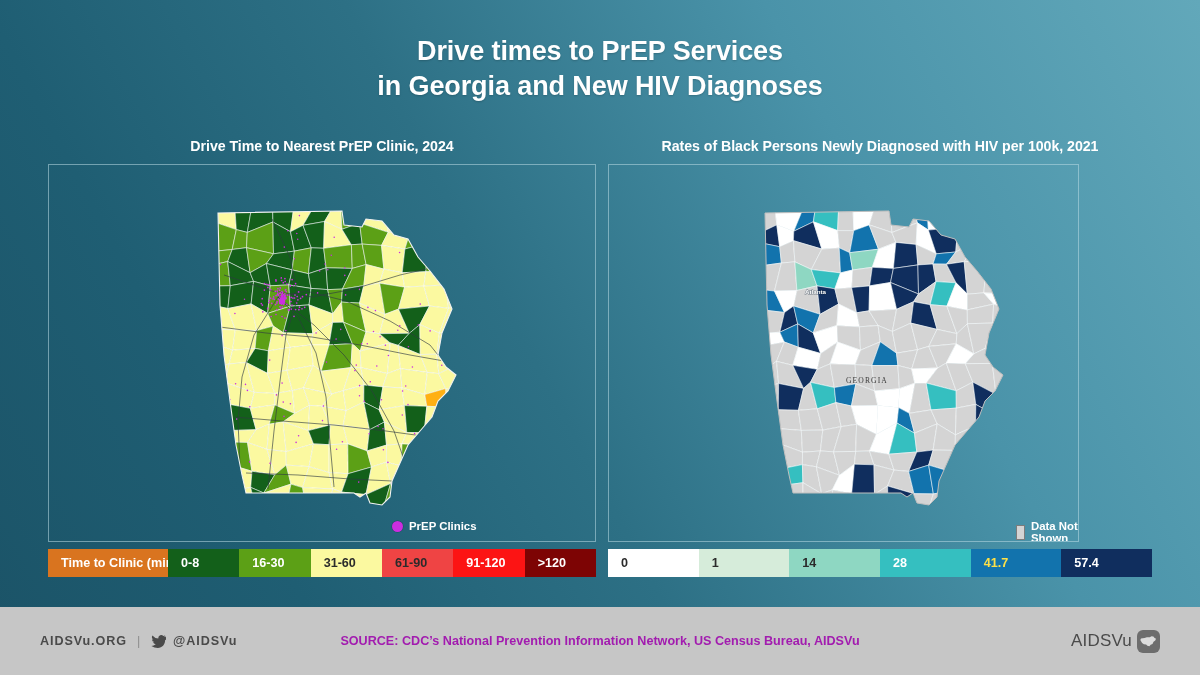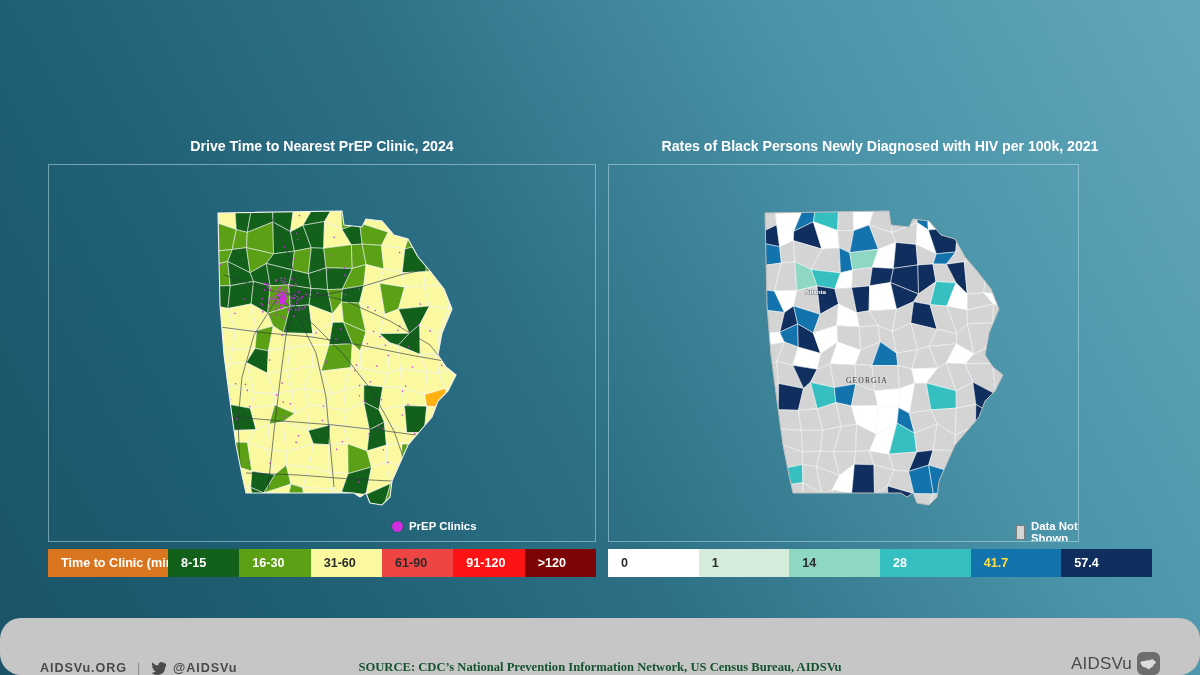--- a/index.html
+++ b/index.html
@@ -108,53 +108,57 @@
     display:flex; align-items:center;
     padding-left:13px;
     font-size:12.6px; font-weight:bold;
     white-space:nowrap;
     overflow:hidden;
   }
 
   
   #footer {
     position:absolute; left:0; right:0; bottom:0;
-    height:57px; background:#c6c6c6;
-    display:flex; align-items:flex-end;border-radius:21px;
+    height:68px; background:#c6c6c6;
+    display:flex; align-items:center;
   }
   #footer-left {
     display:flex; align-items:center; gap:10px;
     margin-left:40px;
     color:#4a4a4a; font-size:12.6px; font-weight:bold;
     letter-spacing:.9px;
   }
   #footer-left .divider { color:#8e8e8e; font-weight:normal; }
   #footer-source {
     position:absolute; left:0; right:0; text-align:center;
-    color:#14532d; font-size:12.6px; font-weight:bold;font-family:Liberation Serif, serif;
+    color:#a21caf; font-size:12.6px; font-weight:bold;
   }
   #footer-logo {
     position:absolute; right:40px;
     display:flex; align-items:center; gap:5px;
   }
   #footer-logo .logo-text {
     color:#4a4a4a; font-size:17px; font-weight:normal; letter-spacing:.2px;
   }
   .logo-badge {
     width:23px; height:23px; border-radius:6px;
     background:#6d6d6d;
     display:flex; align-items:center; justify-content:center;
   }
   .tw-bird { width:15px; height:13px; display:block; }
 </style>
 </head>
 <body>
 
 <div id="stage">
 
+  <div class="main-title">
+    <div>Drive times to PrEP Services</div>
+    <div>in Georgia and New HIV Diagnoses</div>
+  </div>
 
   <div class="sub-title" id="sub-left">Drive Time to Nearest PrEP Clinic, 2024</div>
   <div class="sub-title" id="sub-right">Rates of Black Persons Newly Diagnosed with HIV per 100k, 2021</div>
 
   <div class="panel" id="panel-left">
     <div class="map-holder">
       <svg id="svg-left" viewBox="0 0 320 312" xmlns="http://www.w3.org/2000/svg">
         <defs>
           <clipPath id="ga-clip-l">
             <path d="M24 8 L148 6 L150 20 L168 22 L172 14 L188 16 L200 30 L214 34
@@ -857,21 +861,21 @@
     <div class="inline-legend" id="legend-dns" style="position:absolute;left:407px;top:355px;">
       <span class="lg-item">
         <span class="box-swatch"></span>
         <span>Data Not Shown</span>
       </span>
     </div>
   </div>
 
   <div class="scalebar" id="scale-left">
       <div class="seg" style="background: rgb(217, 116, 31); color: rgb(255, 255, 255); flex: 0 0 120px;">Time to Clinic (min)</div>
-      <div class="seg" style="background: rgb(19, 96, 26); color: rgb(255, 255, 255); flex: 1 1 0px;">8-15</div>
+      <div class="seg" style="background: rgb(19, 96, 26); color: rgb(255, 255, 255); flex: 1 1 0px;">0-8</div>
       <div class="seg" style="background: rgb(92, 160, 22); color: rgb(255, 255, 255); flex: 1 1 0px;">16-30</div>
       <div class="seg" style="background: rgb(251, 249, 160); color: rgb(43, 43, 43); flex: 1 1 0px;">31-60</div>
       <div class="seg" style="background: #ef4444; color: rgb(43, 43, 43); flex: 1 1 0px;">61-90</div>
       <div class="seg" style="background: rgb(252, 20, 20); color: rgb(255, 255, 255); flex: 1 1 0px;">91-120</div>
       <div class="seg" style="background: rgb(125, 4, 4); color: rgb(255, 255, 255); flex: 1 1 0px;">&gt;120</div>
     </div>
   <div class="scalebar" id="scale-right">
       <div class="seg" style="background: rgb(255, 255, 255); color: rgb(43, 43, 43); flex: 1 1 0px;">0</div>
       <div class="seg" style="background: rgb(214, 236, 218); color: rgb(43, 43, 43); flex: 1 1 0px;">1</div>
       <div class="seg" style="background: rgb(142, 215, 194); color: rgb(43, 43, 43); flex: 1 1 0px;">14</div>

